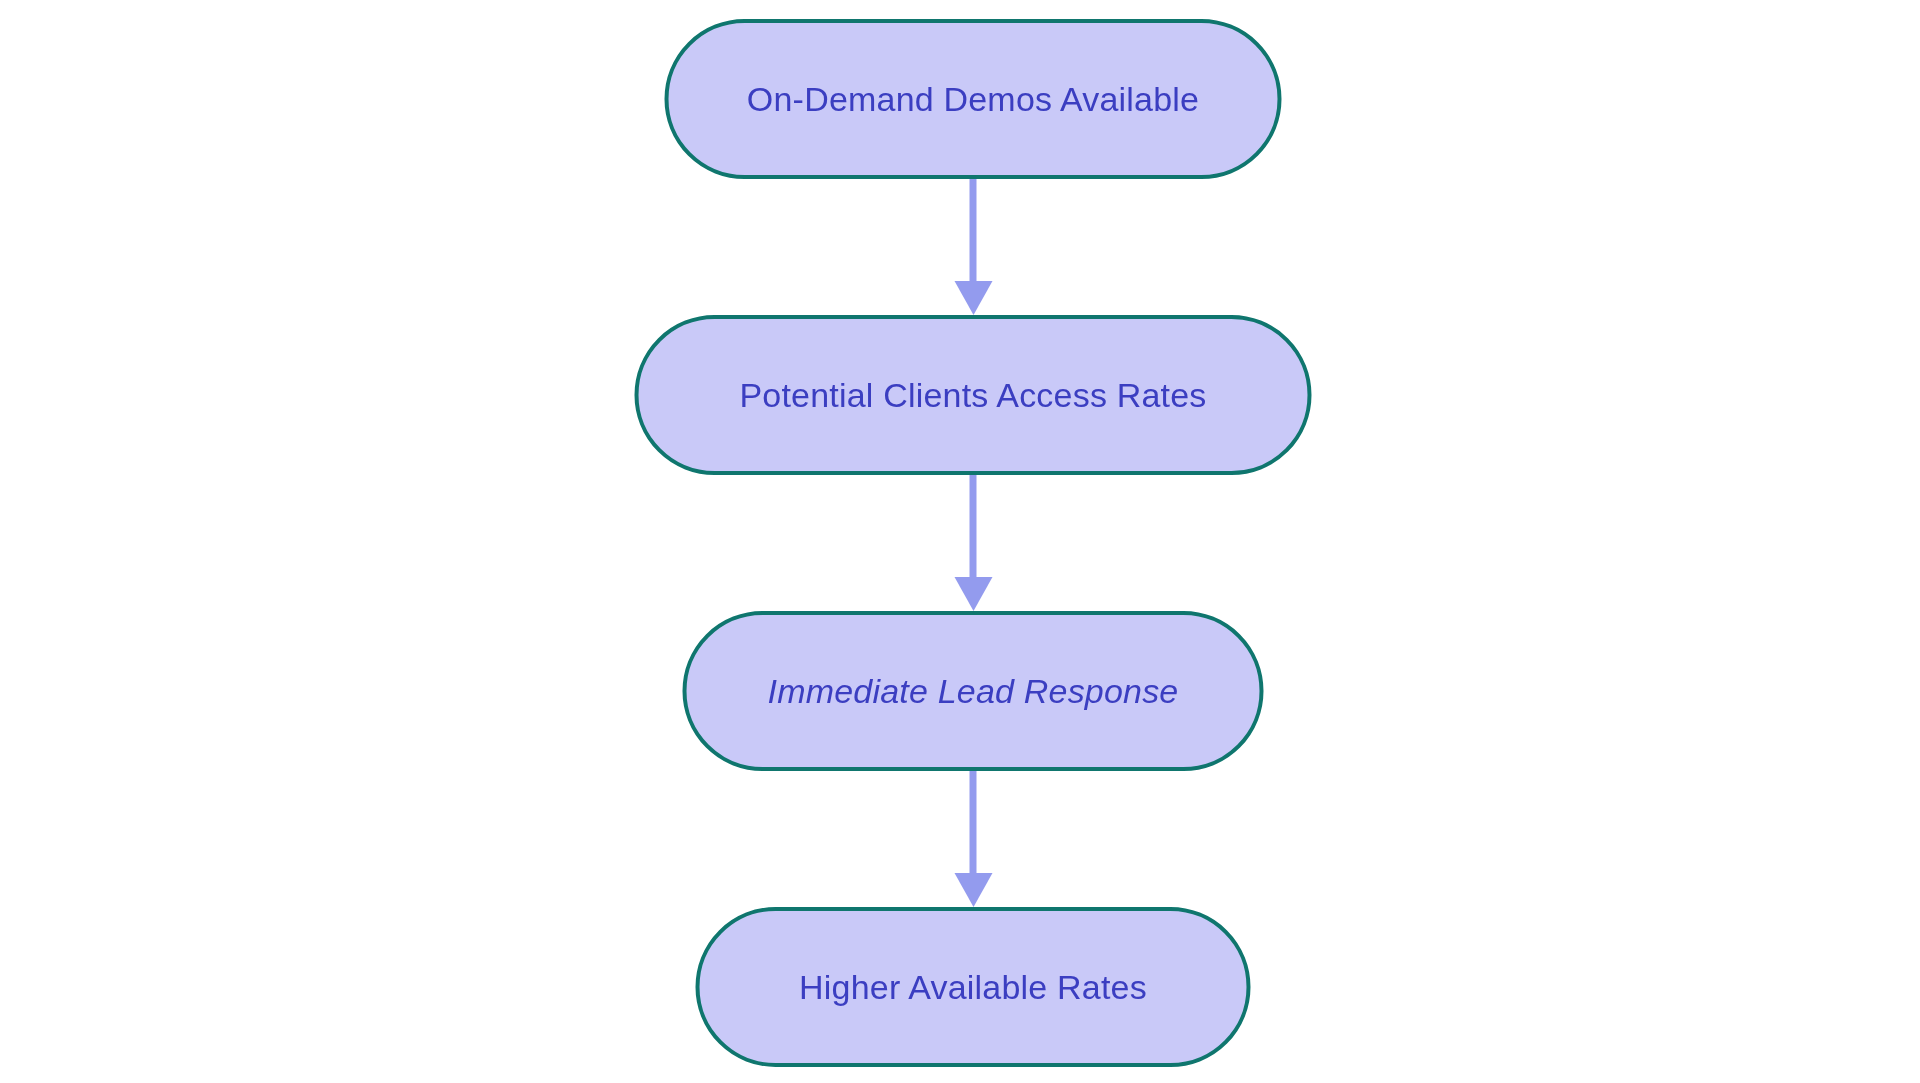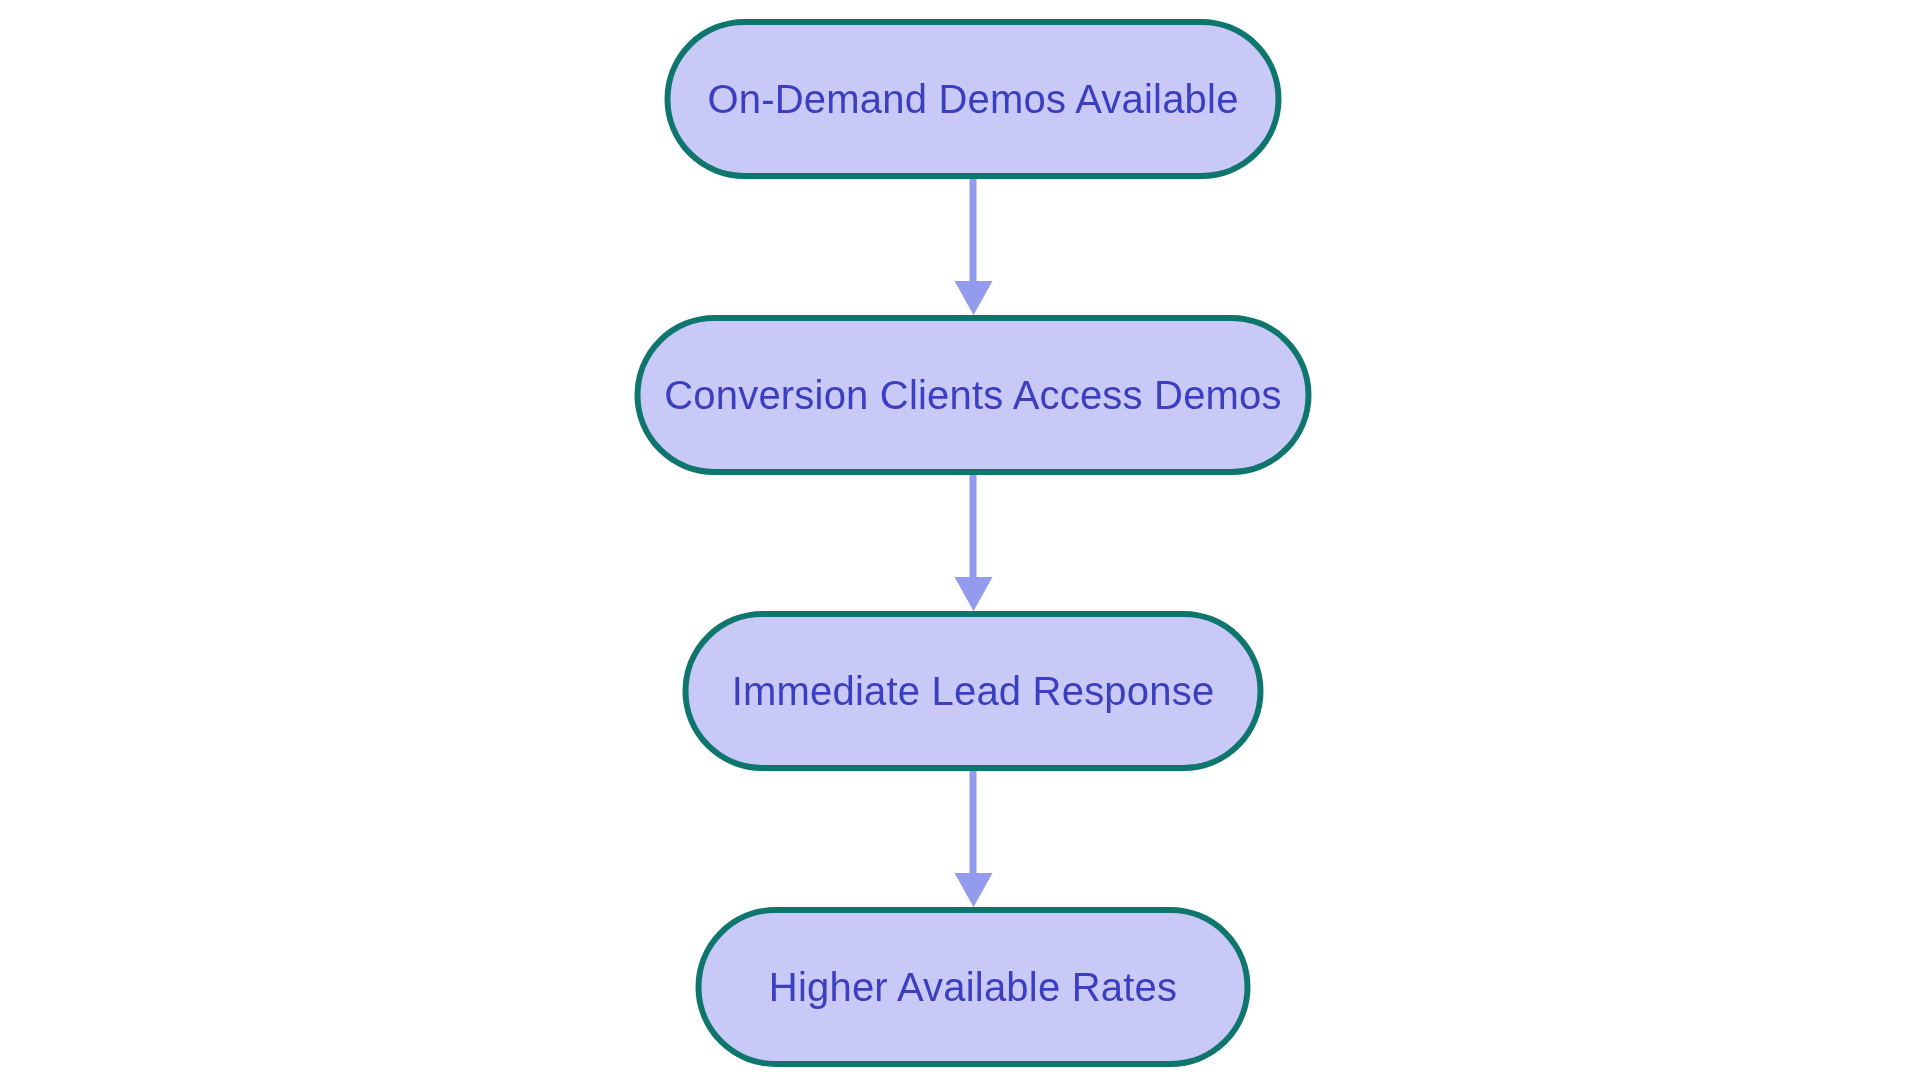--- a/index.html
+++ b/index.html
@@ -22,35 +22,35 @@
     transform: translateX(calc(-50% + 13px));
     display: flex;
     flex-direction: column;
     align-items: center;
   }
   .node {
     box-sizing: border-box;
     height: 160px;
     border-radius: 80px;
     background: #c9c9f8;
-    border: 6px solid #0f766e;
+    border: 4px solid #0f766e;
     color: #3b3ec1;
-    font-size: 40px;
+    font-size: 34px;
     font-weight: 500;
     letter-spacing: 0.2px;
     display: flex;
     align-items: center;
     justify-content: center;
     text-align: center;
     white-space: nowrap;
     padding: 0 40px;
   }
   .node-1 { width: 617px; }
   .node-2 { width: 677px; }
-  .node-3 { width: 581px; }
+  .node-3 { width: 581px; font-style: italic; }
   .node-4 { width: 555px; }
   .edge {
     height: 136px;
     display: flex;
     flex-direction: column;
     align-items: center;
   }
   .edge .shaft {
     width: 7px;
     flex: 1 1 auto;
@@ -74,21 +74,21 @@
     <div class="node node-1">
       <span>On-Demand Demos Available</span>
     </div>
 
     <div class="edge">
       <div class="shaft"></div>
       <div class="head"></div>
     </div>
 
     <div class="node node-2">
-      <span>Conversion Clients Access Demos</span>
+      <span>Potential Clients Access Rates</span>
     </div>
 
     <div class="edge">
       <div class="shaft"></div>
       <div class="head"></div>
     </div>
 
     <div class="node node-3">
       <span>Immediate Lead Response</span>
     </div>

